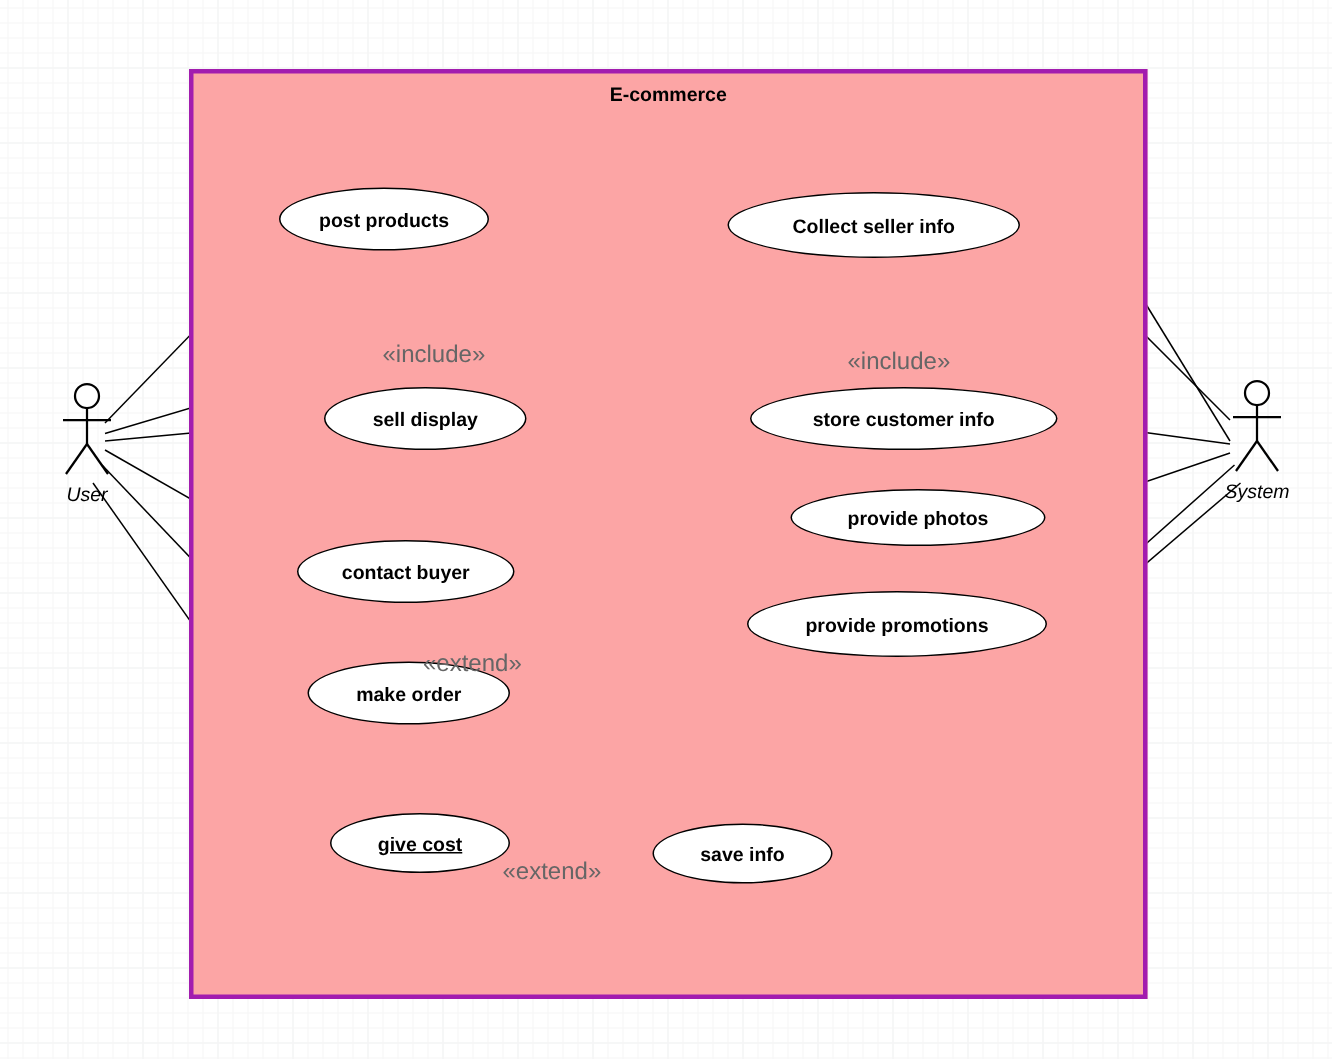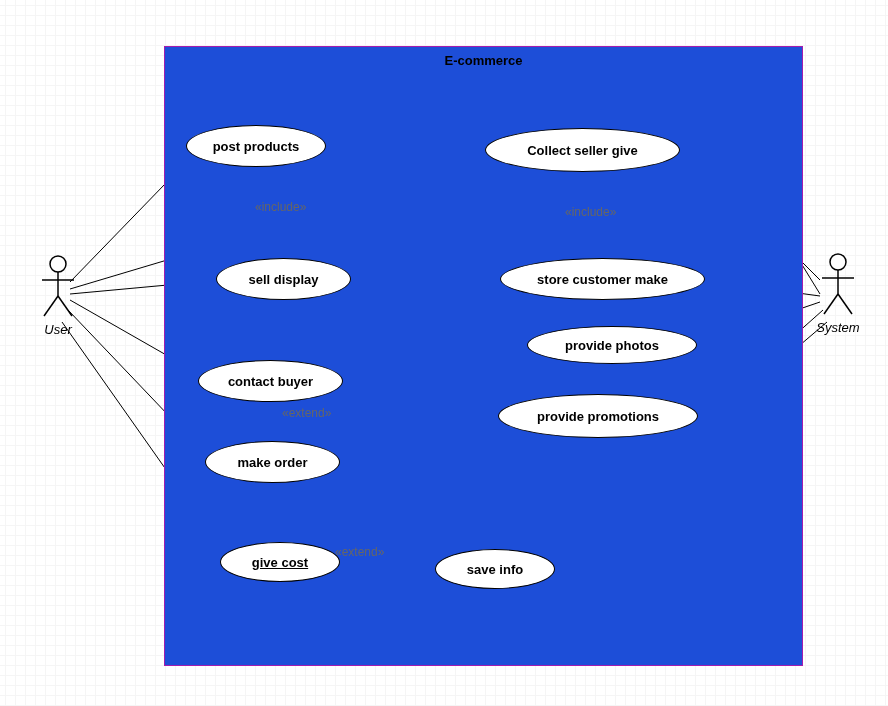--- a/index.html
+++ b/index.html
@@ -18,26 +18,25 @@
       linear-gradient(90deg, #f5f5f5 1px, transparent 1px),
       linear-gradient(#edf0f3 1px, transparent 1px),
       linear-gradient(90deg, #edf0f3 1px, transparent 1px);
     background-size:
       10px 10px, 10px 10px,
       50px 50px, 50px 50px;
     background-position: -5px -5px, -5px -5px, -5px -5px, -5px -5px;
   }
   .system-box {
     position: absolute;
-    border: 1px solid #a21caf;
-    background: #1d4ed8;
+    border: 3px solid #a21caf;
+    background: #fca5a5;
     box-sizing: border-box;
     font-weight: bold;
     text-align: center;
-    margin-left: 38px;
   }
   .system-title {
     position: absolute;
     left: 0; right: 0;
     top: 6px;
     font-weight: bold;
   }
   .ellipse {
     position: absolute;
     border: 1px solid #000;
@@ -60,24 +59,25 @@
   .actor svg {
     display: block;
     margin: 0 auto;
   }
   .actor-label {
     margin-top: 2px;
     font-style: italic;
   }
   .rel-label {
     position: absolute;
-    font-size: 12px;
+    font-size: 16px;
     color: #666;
     background: transparent;
     white-space: nowrap;
+    margin-top: 28px;
   }
   svg.connectors {
     position: absolute;
     left: 0; top: 0;
     width: 888px; height: 706px;
     pointer-events: none;
   }
 </style>
 </head>
 <body>
@@ -115,23 +115,23 @@
 </svg>
 
 <div class="system-box" style="left:126px; top:46px; width:639px; height:620px;">
   <div class="system-title">E-commerce</div>
 </div>
 
 <div class="ellipse" style="left:186px; top:125px; width:140px; height:42px;">post products</div>
 
 <div class="ellipse" style="left:216px; top:258px; width:135px; height:42px;">sell display</div>
 
-<div class="ellipse" style="left:485px; top:128px; width:195px; height:44px;">Collect seller give</div>
+<div class="ellipse" style="left:485px; top:128px; width:195px; height:44px;">Collect seller info</div>
 
-<div class="ellipse" style="left:500px; top:258px; width:205px; height:42px;">store customer make</div>
+<div class="ellipse" style="left:500px; top:258px; width:205px; height:42px;">store customer info</div>
 
 <div class="ellipse" style="left:527px; top:326px; width:170px; height:38px;">provide photos</div>
 
 <div class="ellipse" style="left:198px; top:360px; width:145px; height:42px;">contact buyer</div>
 
 <div class="ellipse" style="left:205px; top:441px; width:135px; height:42px;">make order</div>
 
 <div class="ellipse" style="left:498px; top:394px; width:200px; height:44px;">provide promotions</div>
 
 <div class="ellipse" style="left:220px; top:542px; width:120px; height:40px;text-decoration:underline;">give cost</div>

